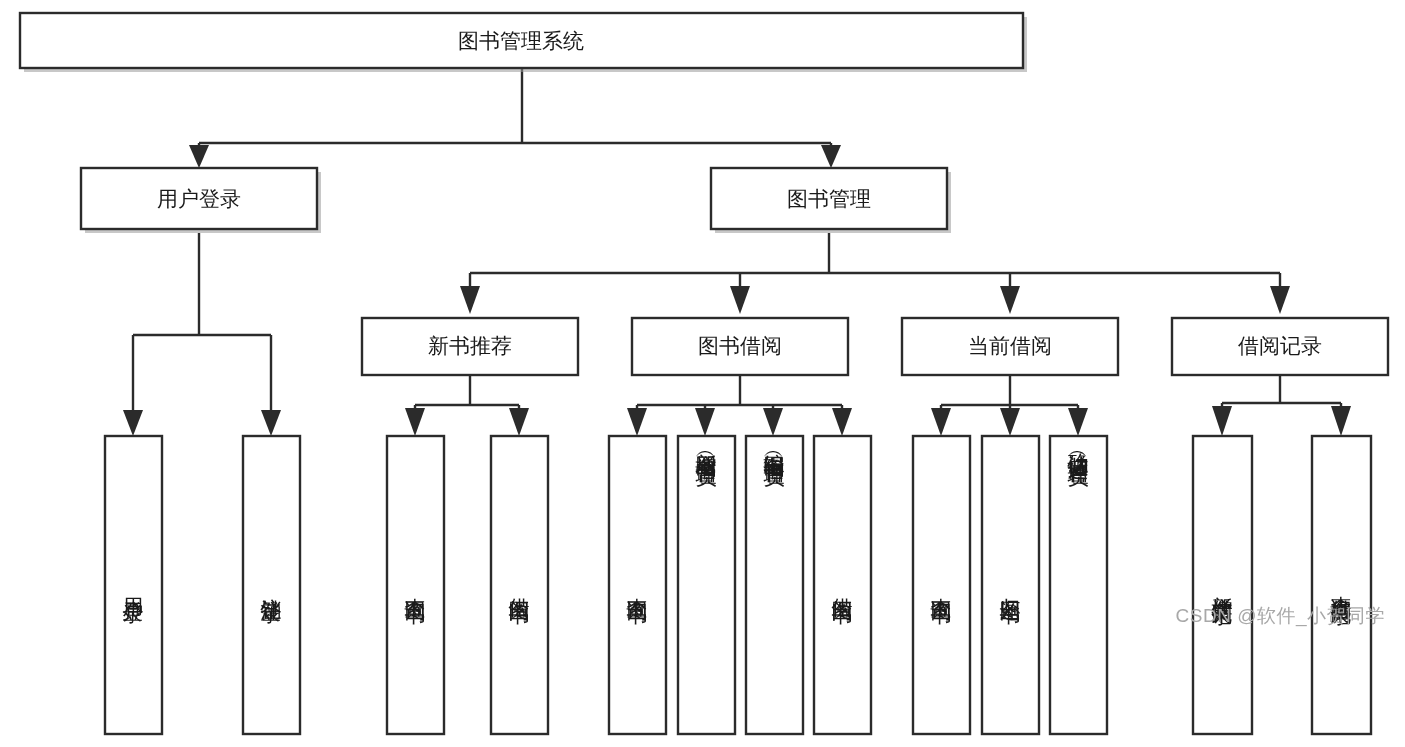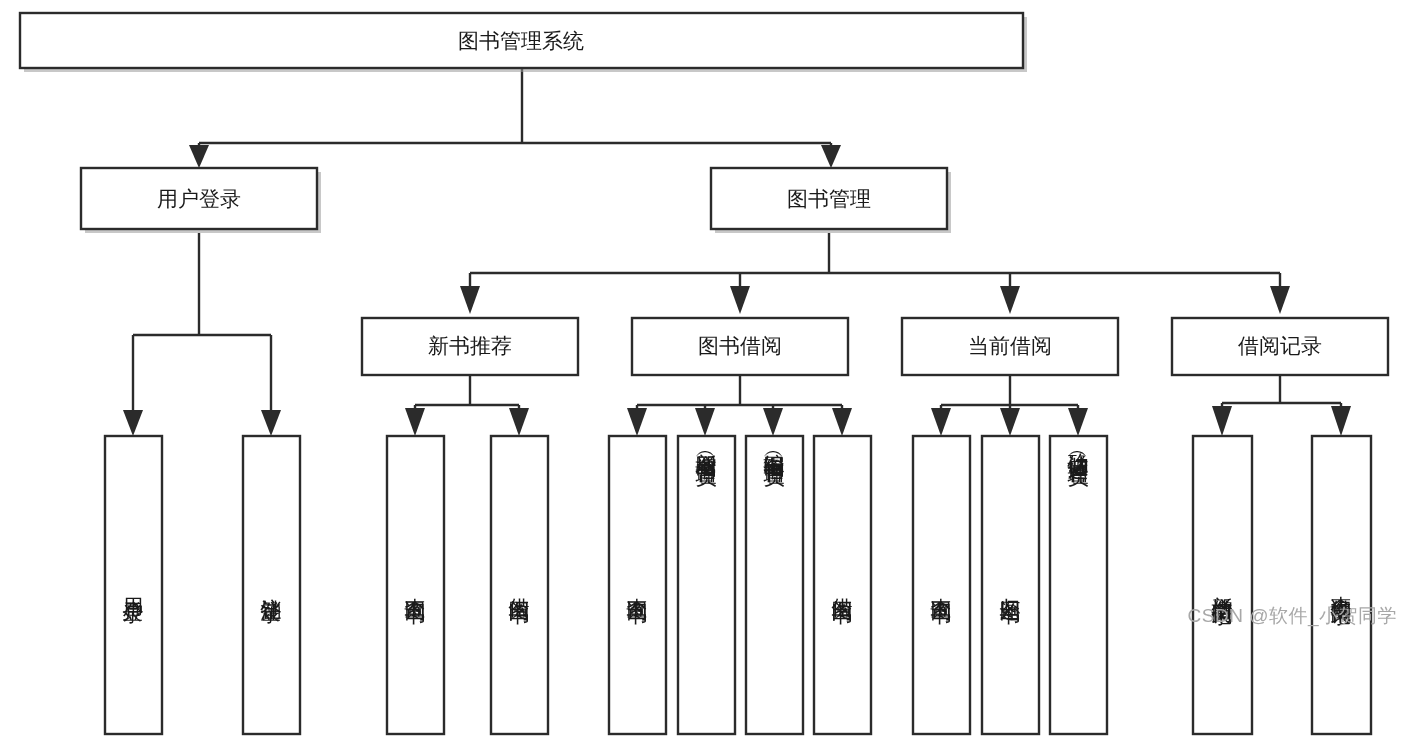--- a/index.html
+++ b/index.html
@@ -64,21 +64,21 @@
     line-height: 1;
     display: flex;
     align-items: center;
     justify-content: center;
     text-align: center;
     white-space: nowrap;
     pointer-events: none;
   }
   .watermark {
     position: absolute;
-    right: 8px;
+    right: 20px;
     bottom: 4px;
     font-family: "Liberation Sans", sans-serif;
     font-size: 19px;
     color: #a8a8a8;
     white-space: nowrap;
     letter-spacing: 0.5px;
   }
 </style>
 </head>
 <body>

